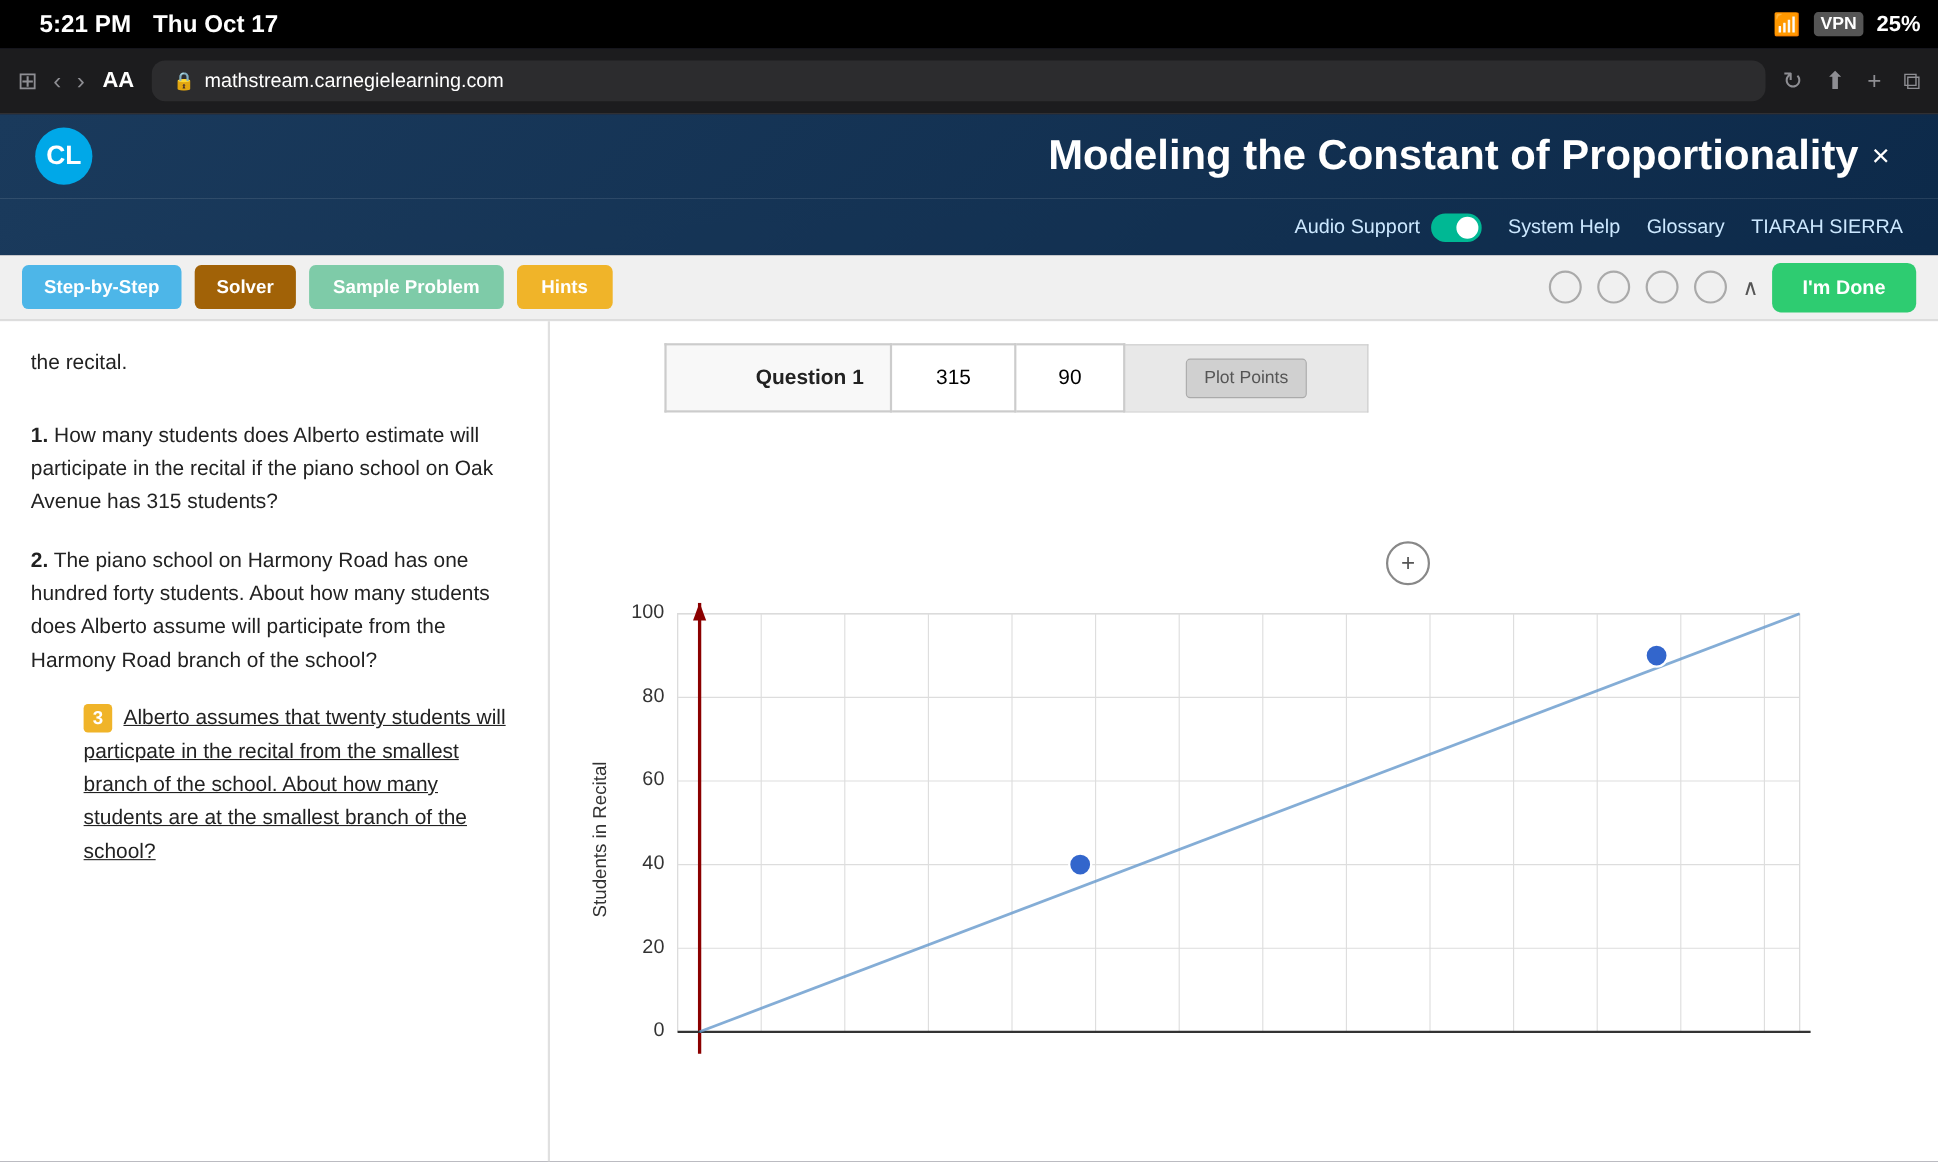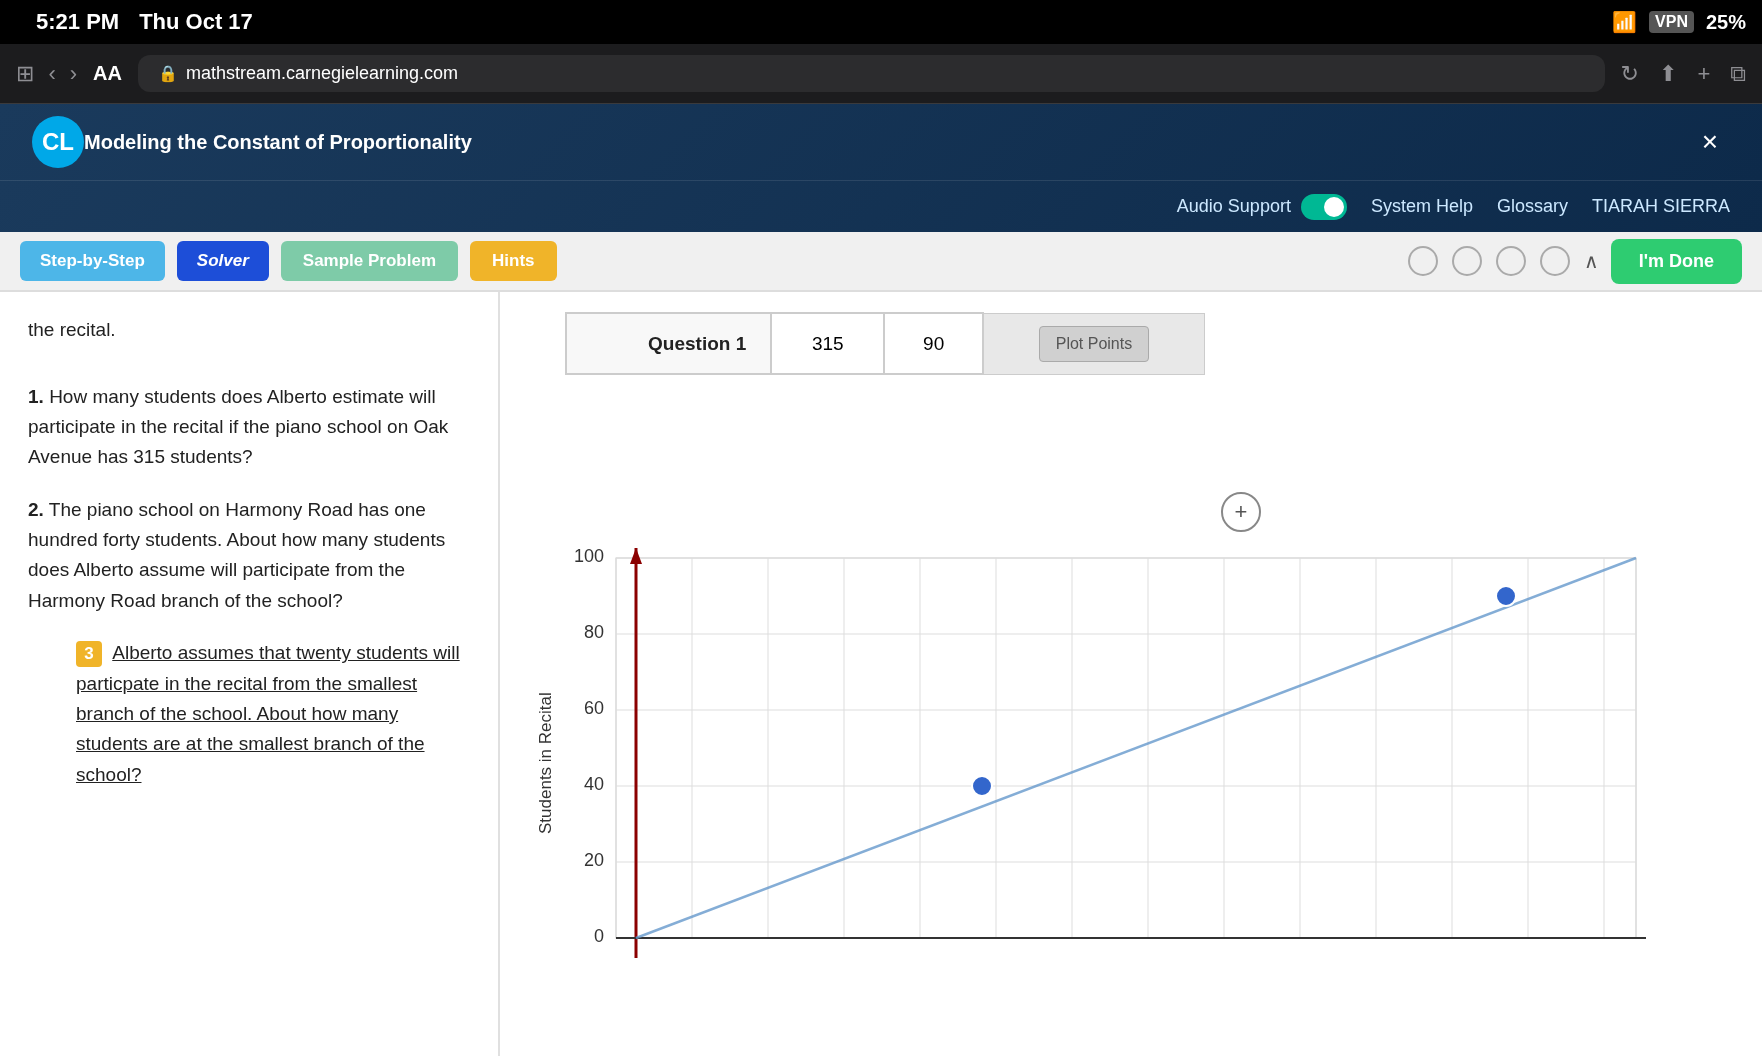--- a/index.html
+++ b/index.html
@@ -68,24 +68,24 @@
       font-weight: 900;
       border-radius: 50%;
       width: 52px;
       height: 52px;
       display: flex;
       align-items: center;
       justify-content: center;
     }
     .app-title {
       color: #fff;
-      font-size: 20px;
+      font-size: 38px;
       font-weight: 700;
       flex: 1;
-      text-align: left;
+      text-align: right;
     }
     .close-btn {
       color: #fff;
       font-size: 28px;
       cursor: pointer;
       padding: 4px 12px;
     }
 
     
     .nav-bar {
@@ -132,29 +132,28 @@
       background: #4db6e8;
       color: #fff;
       border: none;
       border-radius: 6px;
       padding: 10px 20px;
       font-size: 17px;
       font-weight: 600;
       cursor: pointer;
     }
     .btn-solver {
-      background: #1d4ed8;
+      background: #a16207;
       color: #fff;
       border: none;
       border-radius: 6px;
       padding: 10px 20px;
       font-size: 17px;
       font-weight: 600;
       cursor: pointer;
-      font-style: italic;
     }
     .btn-sample {
       background: #7ecba8;
       color: #fff;
       border: none;
       border-radius: 6px;
       padding: 10px 22px;
       font-size: 17px;
       font-weight: 600;
       cursor: pointer;
@@ -247,21 +246,21 @@
       background: #fff;
       display: flex;
       flex-direction: column;
       gap: 16px;
     }
 
     
     .data-table {
       border-collapse: collapse;
       width: 640px;
-      margin-left: 37px;
+      margin-left: 76px;
     }
     .data-table th, .data-table td {
       border: 2px solid #ccc;
       padding: 12px 24px;
       font-size: 19px;
       text-align: center;
     }
     .data-table td:first-child {
       text-align: right;
       font-weight: 600;

